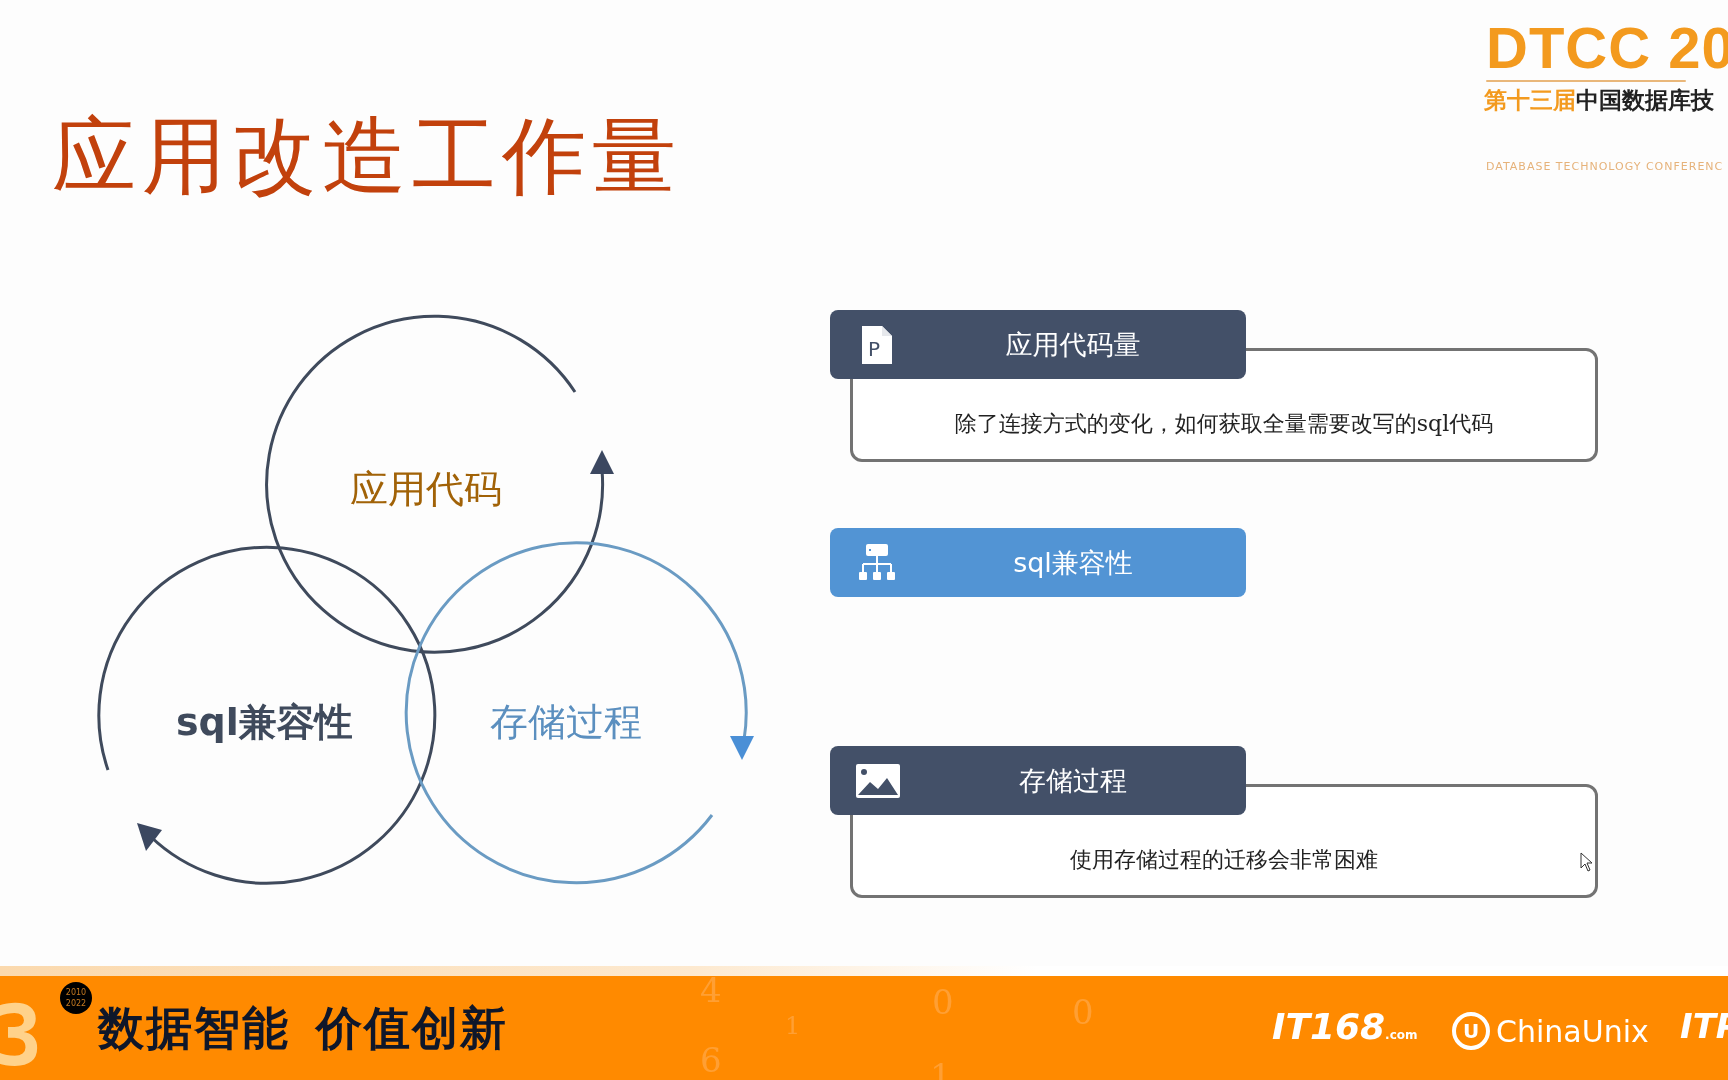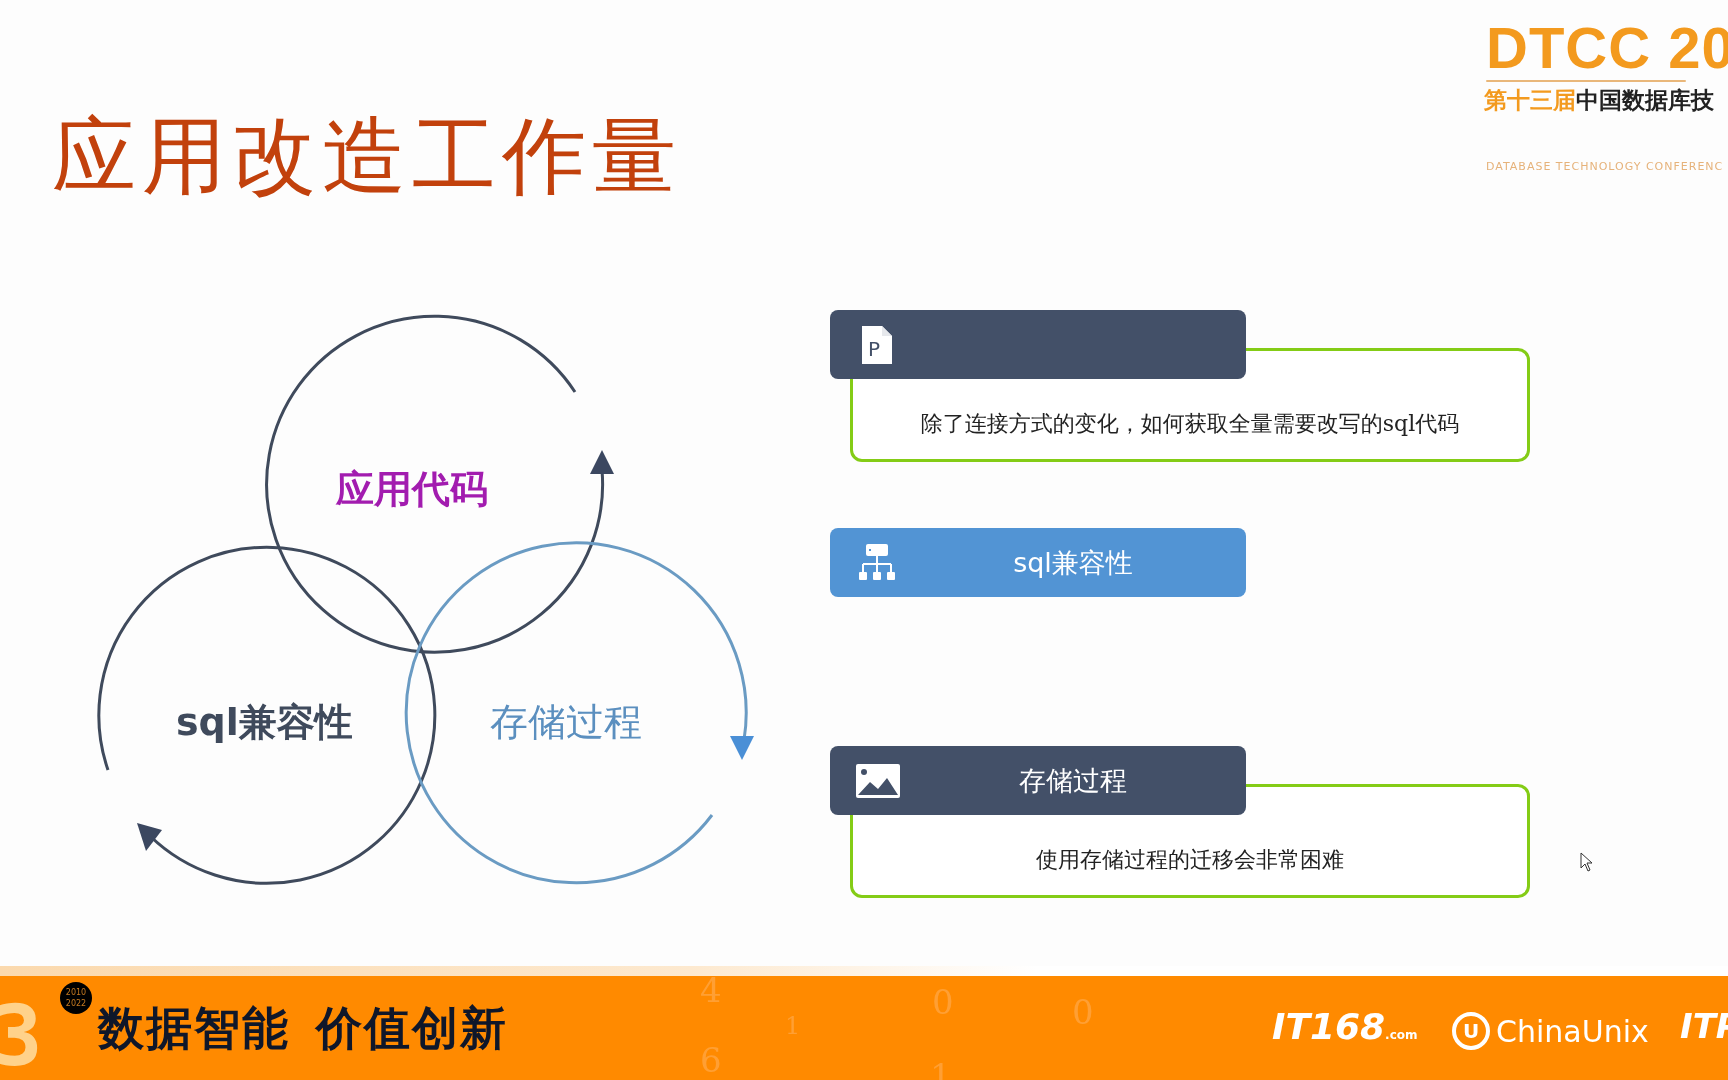--- a/index.html
+++ b/index.html
@@ -21,29 +21,29 @@
   }
   .logo-underline { position:absolute; left:8px; top:68px; width:200px; height:2px; background:#e9b77a; border-radius:2px; }
   .logo-sub { position:absolute; left:6px; top:74px; font-size:23px; font-weight:bold; white-space:nowrap; line-height:28px; }
   .logo-sub .orange { color:#f39a1e;text-align:right; }
   .logo-sub .dark { color:#222; }
   .logo-en { position:absolute; left:8px; top:104px; font-size:11px; color:#e6b27a; letter-spacing:1px; white-space:nowrap;margin-top:44px; }
 
   
   .venn { position:absolute; left:0; top:0; width:820px; height:960px; }
   .venn-label { position:absolute; font-size:38px; white-space:nowrap; line-height:44px; }
-  .venn-label.top { left:336px; top:467px; color:#a21caf;font-weight:bold; }
+  .venn-label.top { left:350px; top:467px; color:#a16207; }
   .venn-label.left { left:176px; top:700px; color:#3f4a5c; font-weight:bold; }
   .venn-label.right { left:490px; top:700px; color:#5b8fbf; }
 
   
   .card { position:absolute; left:830px; width:775px; height:160px; }
   .card-body {
-    position:absolute; left:20px; top:38px; width:680px; height:114px;
-    border:3px solid #84cc16; border-radius:12px; box-sizing:border-box; background:#fff;
+    position:absolute; left:20px; top:38px; width:748px; height:114px;
+    border:3px solid #737373; border-radius:12px; box-sizing:border-box; background:#fff;
   }
   .card.blue .card-body { border-color:#6e9cc7; }
   .card-header {
     position:absolute; left:0; top:0; width:416px; height:69px; border-radius:8px;
     background:#435068; display:flex; align-items:center;
   }
   .card.blue .card-header { background:#5294d4; }
   .card-icon { position:absolute; left:24px; top:12px; width:46px; height:46px; }
   .card-title {
     position:absolute; left:70px; right:0; top:0; height:69px; line-height:69px;
@@ -109,20 +109,21 @@
 <div class="card" style="top:310px">
   <div class="card-body">
     <div class="card-desc">除了连接方式的变化，如何获取全量需要改写的sql代码</div>
   </div>
   <div class="card-header">
     <svg class="card-icon" viewBox="0 0 46 46">
       <path d="M8 4 H28 L38 14 V42 H8 Z" fill="#fff"></path>
       <path d="M28 4 V14 H38" fill="#e6e8ec"></path>
       <text x="14" y="34" font-size="20" fill="#435068" font-family="DejaVu Sans, sans-serif">P</text>
     </svg>
+    <div class="card-title">应用代码量</div>
   </div>
 </div>
 
 <div class="card blue" style="top:528px">
   <div class="card-header">
     <svg class="card-icon" viewBox="0 0 46 46">
       <rect x="12" y="4" width="22" height="12" rx="2" fill="#fff"></rect>
       <rect x="15" y="9" width="2" height="2" fill="#5294d4"></rect>
       <path d="M23 16 V24 M9 24 H37 M9 24 V32 M23 24 V32 M37 24 V32" stroke="#fff" stroke-width="2" fill="none"></path>
       <rect x="5" y="32" width="8" height="8" rx="1" fill="#fff"></rect>

